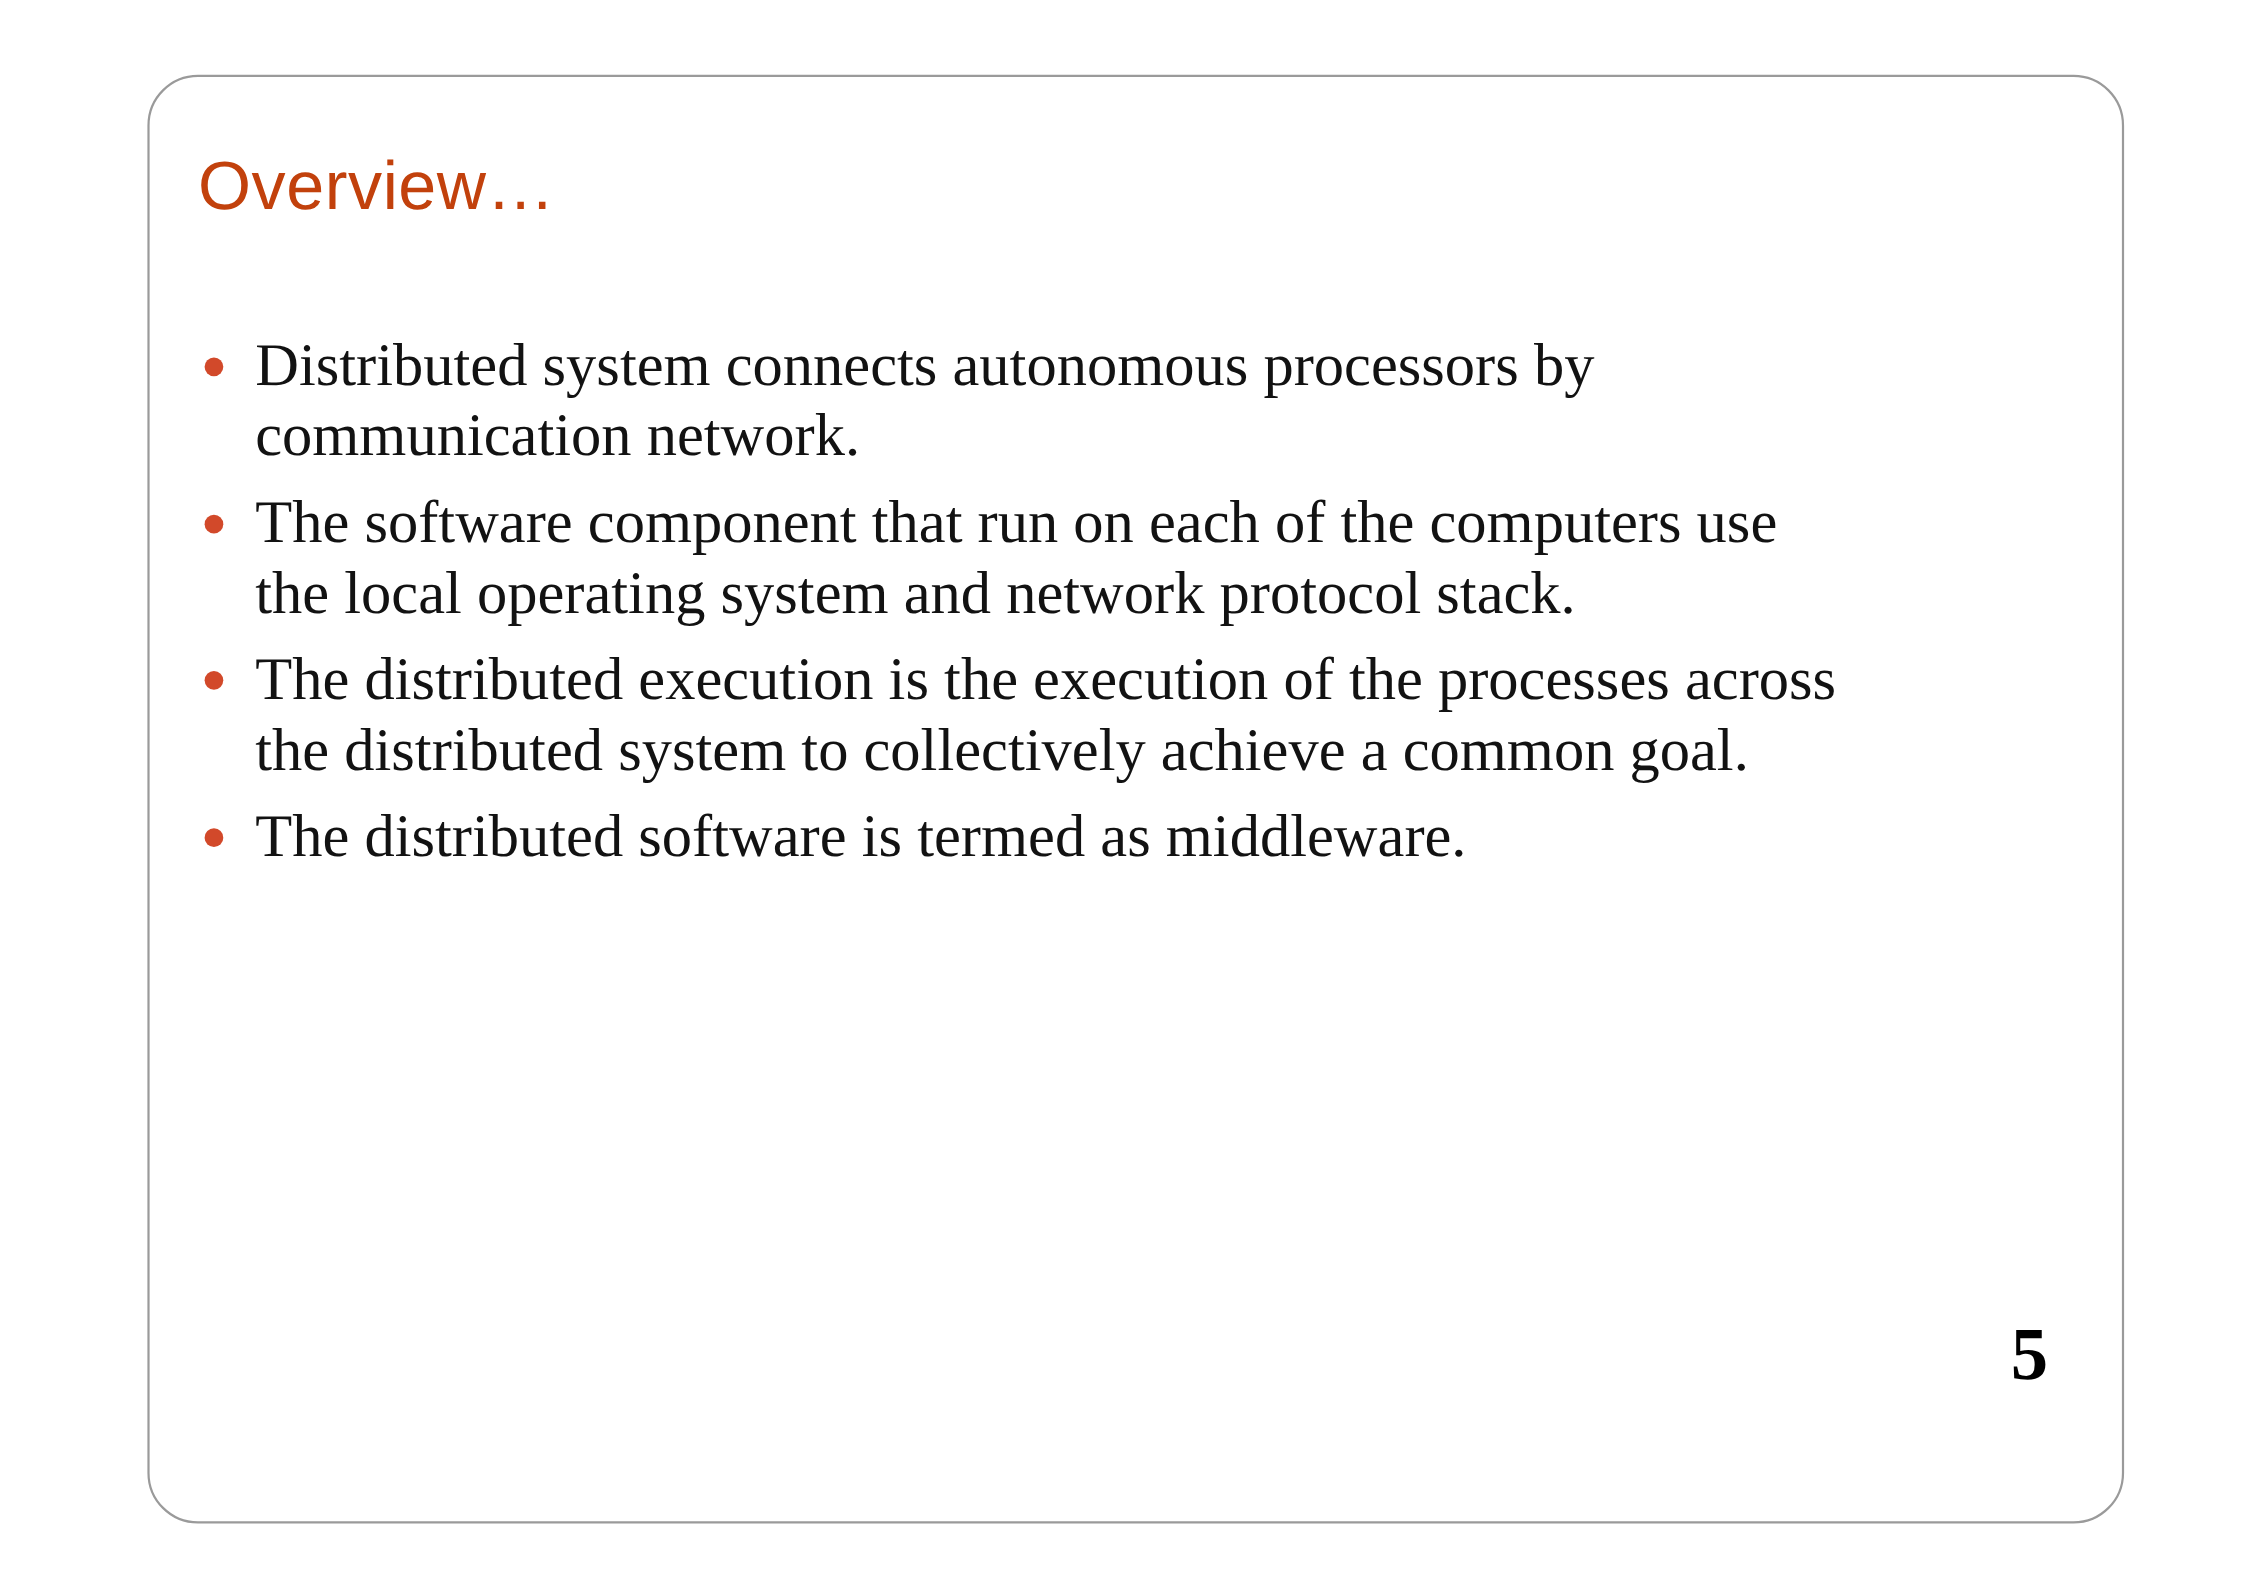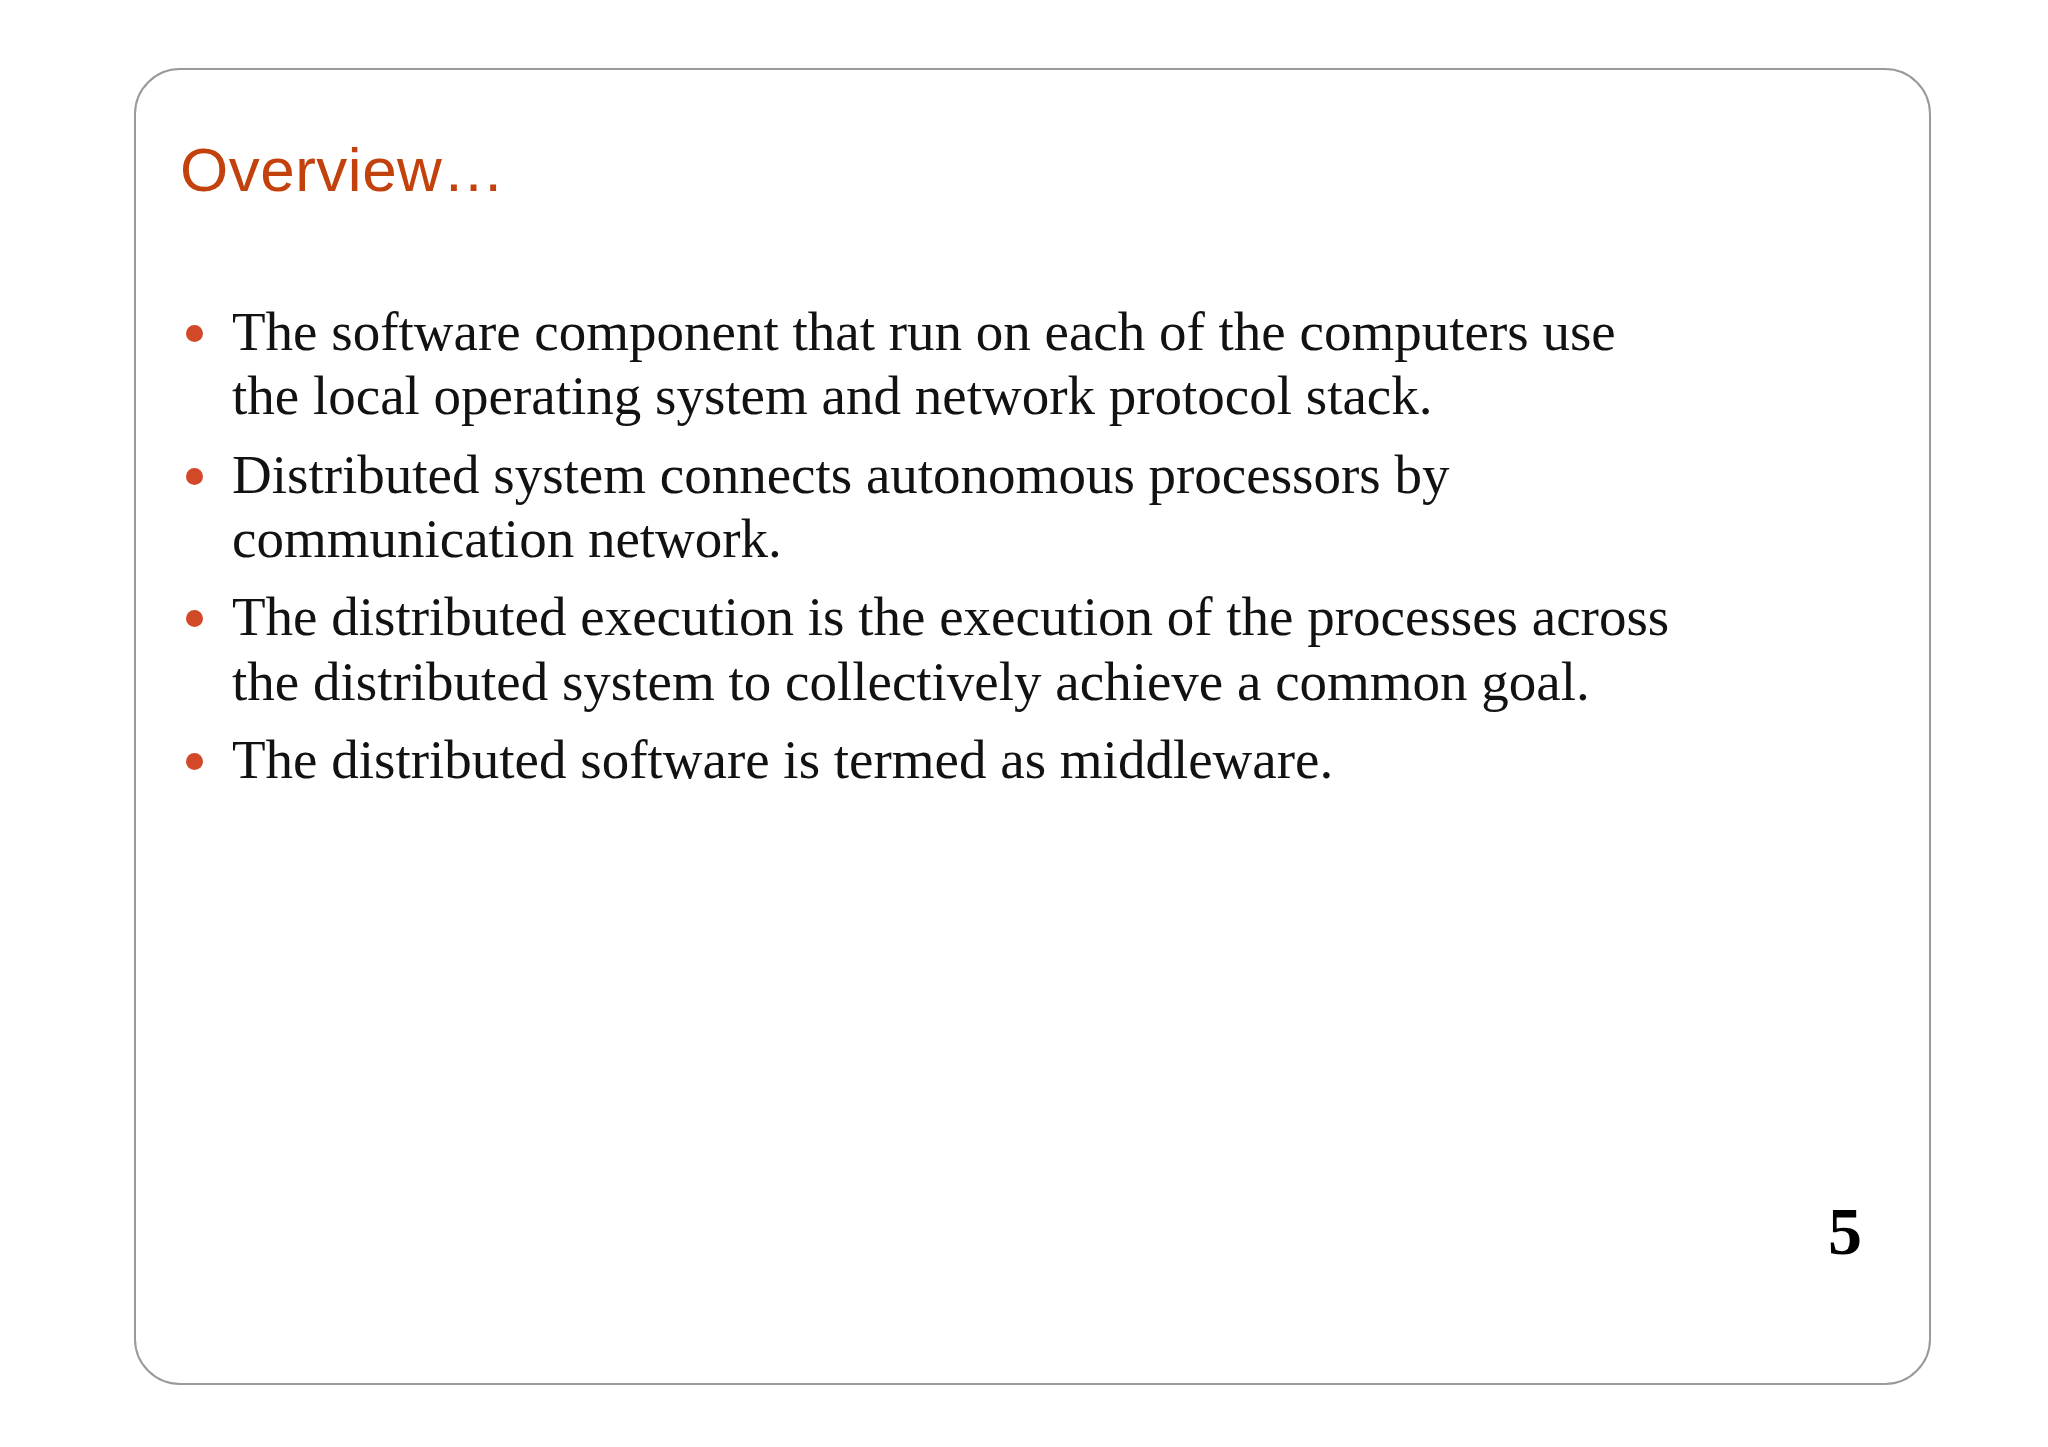--- a/index.html
+++ b/index.html
@@ -101,26 +101,26 @@
 <div class="slide-canvas">
 
   <div class="slide-frame"></div>
 
   <div class="slide-title">Overview…</div>
 
   <ul class="bullet-list">
 
     <li class="bullet-item">
       <span class="bullet-marker"></span>
-      <span class="bullet-text">The software component that run on each of the computers use the local operating system and network protocol stack.</span>
+      <span class="bullet-text">Distributed system connects autonomous processors by communication network.</span>
     </li>
 
     <li class="bullet-item">
       <span class="bullet-marker"></span>
-      <span class="bullet-text">Distributed system connects autonomous processors by communication network.</span>
+      <span class="bullet-text">The software component that run on each of the computers use the local operating system and network protocol stack.</span>
     </li>
 
     <li class="bullet-item">
       <span class="bullet-marker"></span>
       <span class="bullet-text">The distributed execution is the execution of the processes across the distributed system to collectively achieve a common goal.</span>
     </li>
 
     <li class="bullet-item">
       <span class="bullet-marker"></span>
       <span class="bullet-text">The distributed software is termed as middleware.</span>

